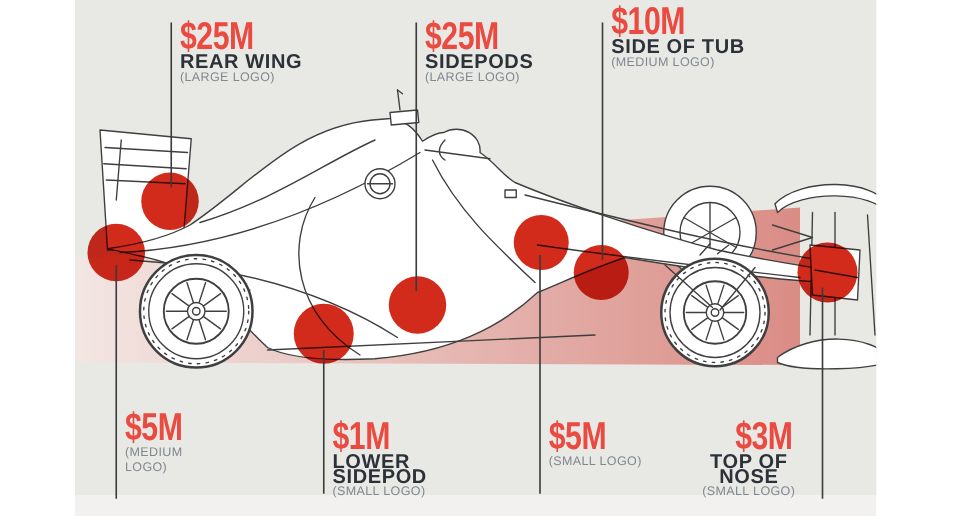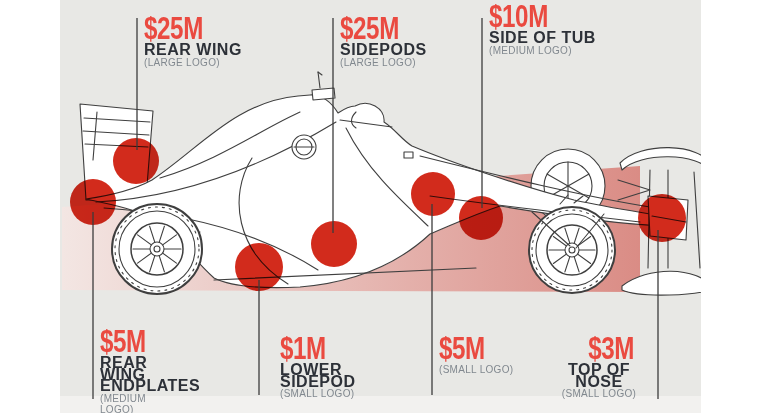--- a/index.html
+++ b/index.html
@@ -202,25 +202,24 @@
   </div>
 
   <div class="label" style="left:489px;top:5px;width:130px">
     <div class="price">$10M</div>
     <div class="area">SIDE OF TUB</div>
     <div class="logo">(MEDIUM LOGO)</div>
   </div>
 
   <div class="label" style="left:100px;top:330px;width:78px">
     <div class="price">$5M</div>
-    <div class="area">REAR WING ENDPLATES</div>
     <div class="logo">(MEDIUM LOGO)</div>
   </div>
 
-  <div class="label" style="left:280px;top:337px;width:120px">
+  <div class="label" style="left:266px;top:337px;width:120px">
     <div class="price">$1M</div>
     <div class="area">LOWER SIDEPOD</div>
     <div class="logo">(SMALL LOGO)</div>
   </div>
 
   <div class="label" style="left:439px;top:337px;width:120px">
     <div class="price">$5M</div>
     <div class="logo">(SMALL LOGO)</div>
   </div>
 

